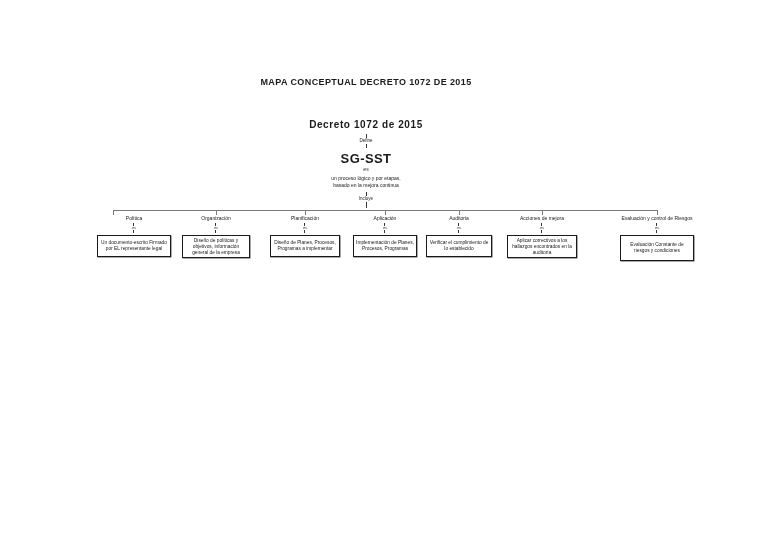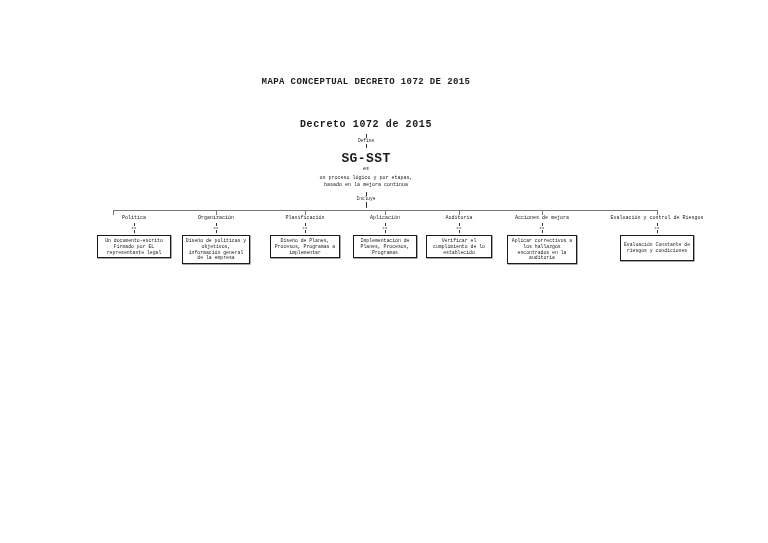--- a/index.html
+++ b/index.html
@@ -1,18 +1,18 @@
 <!DOCTYPE html>
 <html><head>
 <meta charset="utf-8">
 <style>
   html,body { margin:0; padding:0; background:#ffffff; }
   .page {
     position:relative; width:732px; height:543px; background:#ffffff;
-    font-family:Liberation Mono, monospace; color:#1a1a1a; overflow:hidden;
+    font-family:Liberation Sans, sans-serif; color:#1a1a1a; overflow:hidden;
   }
   .abs-center { position:absolute; left:0; right:0; text-align:center; }
   .title { top:77px; font-size:9px; font-weight:bold; letter-spacing:0.4px; }
   .root-node { top:119px; font-size:10px; font-weight:bold; letter-spacing:0.6px; }
   .central-node { top:151px; font-size:13px; font-weight:bold; letter-spacing:0.4px; }
   .link-es { top:166px; font-size:5px; font-style:italic; }
   .para { top:175px; font-size:5px; line-height:6.5px; }
 
   .vconn { position:absolute; left:0; right:0; display:flex; flex-direction:column; align-items:center; }
   .conn-define { top:134px; }

